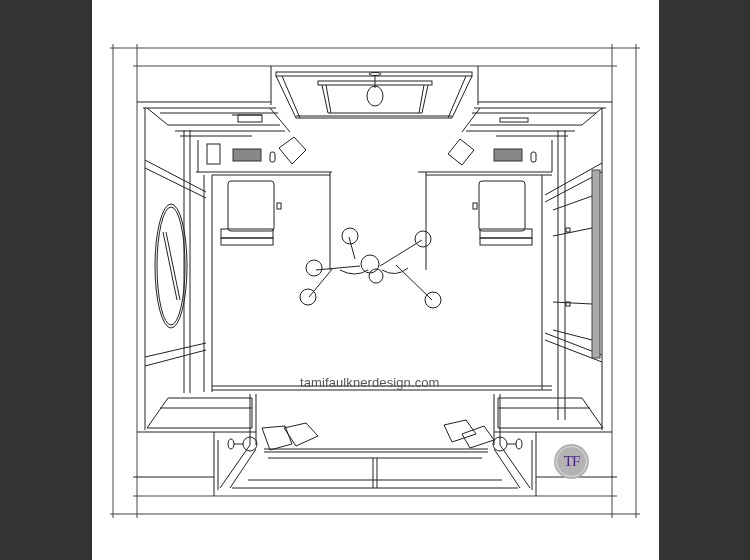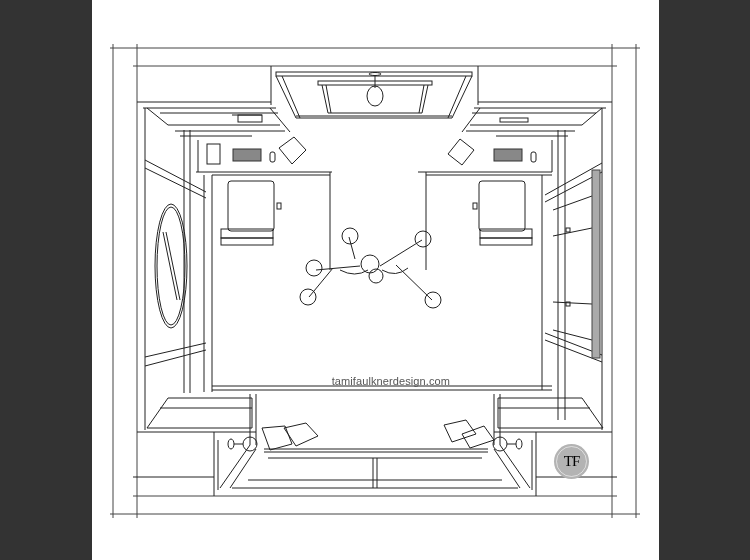--- a/index.html
+++ b/index.html
@@ -9,33 +9,33 @@
     font-family: "Liberation Sans", sans-serif;
     position: relative;
   }
   .page {
     position: absolute; left: 92px; top: 0; width: 567px; height: 560px;
     background: #ffffff;
   }
   svg.drawing { position: absolute; left: 0; top: 0; width: 750px; height: 560px; }
   .watermark-url {
     position: absolute; left: 300px; top: 375px; width: 150px;
-    text-align: right; font-size: 11px; color: #555; letter-spacing: 0.1px;
+    text-align: left; font-size: 13px; color: #555; letter-spacing: 0.1px;
   }
   .logo-badge {
     position: absolute; left: 554px; top: 444px; width: 35px; height: 35px;
     border-radius: 50%; background: #b3b3b3;
     display: flex; align-items: center; justify-content: center;
   }
   .logo-badge::before {
     content: ""; position: absolute; inset: 2px; border-radius: 50%;
     border: 1px solid rgba(255,255,255,0.55);
   }
   .logo-text {
-    color: #000000; font-family: "Liberation Serif", serif; font-size: 15px;
+    color: #4c1d95; font-family: "Liberation Serif", serif; font-size: 15px;
     letter-spacing: -1px;
   }
 </style>
 </head>
 <body>
 
 <div class="page"></div>
 
 <svg class="drawing" viewBox="0 0 750 560" fill="none" stroke="#222" stroke-width="1">
 

